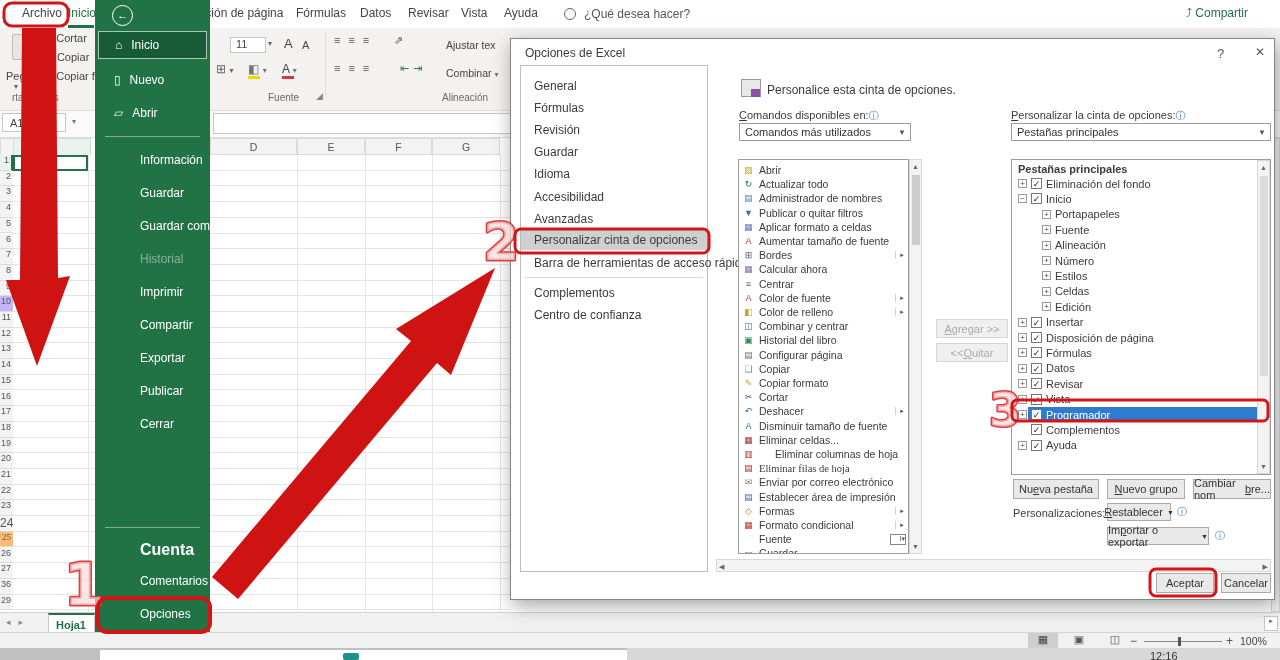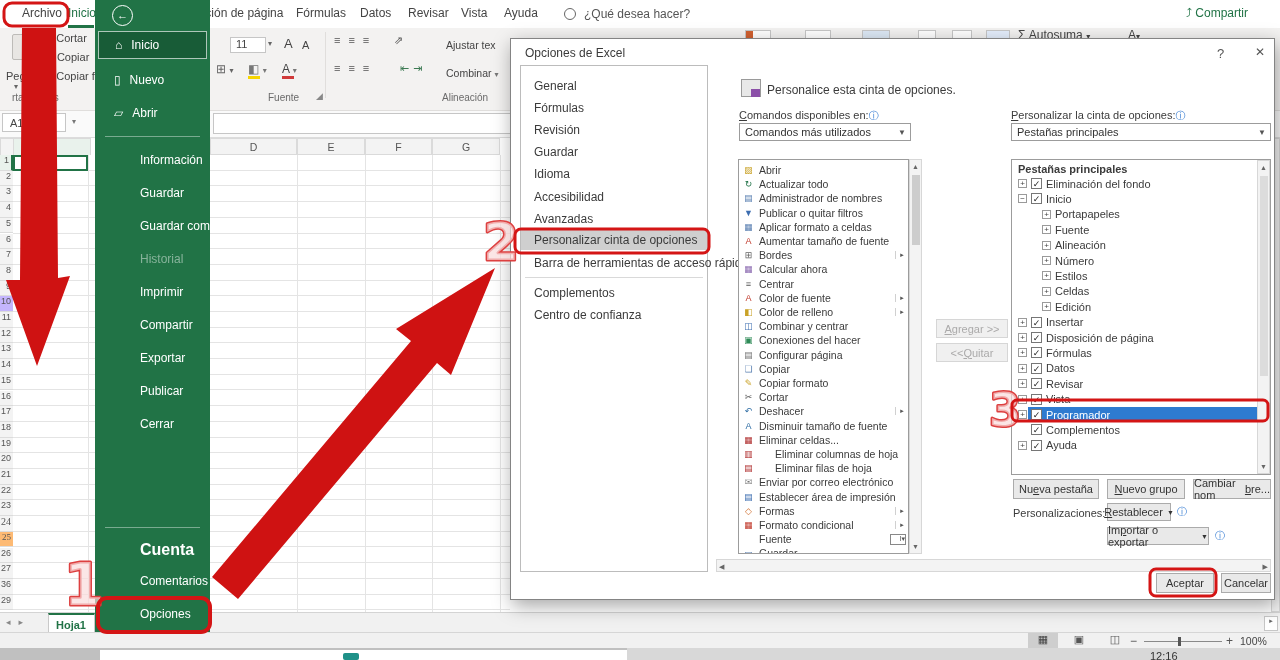--- a/index.html
+++ b/index.html
@@ -88,32 +88,20 @@
     <div class="abs" style="left:325px;top:4px;width:1px;height:66px;background:#e0dedc;"></div>
 
     <div class="abs txt ricon" style="left:334px;top:6px;letter-spacing:8px;">≡≡≡</div>
     <div class="abs txt ricon" style="left:394px;top:6px;">⇗</div>
     <div class="abs txt ricon" style="left:334px;top:34px;letter-spacing:8px;">≡≡≡</div>
     <div class="abs txt" style="left:400px;top:34px;font-size:11px;color:#3c7a53;letter-spacing:4px;">⇤⇥</div>
     <div class="abs txt" style="left:446px;top:11px;font-size:10.5px;">Ajustar tex</div>
     <div class="abs txt" style="left:446px;top:39px;font-size:10.5px;"><span>Combinar</span> <span style="font-size:8px;color:#777;">▾</span></div>
     <div class="abs txt glabel" style="left:442px;top:64px;">Alineación</div>
 
-    <div class="abs" style="left:700px;top:0;width:580px;height:10px;overflow:hidden;">
-      <div class="abs minibox" style="left:45px;top:2px;width:24px;height:8px;">
-          <div style="width:7px;height:7px;background:#d06030;"></div>
-        </div>
-      <div class="abs minibox" style="left:105px;top:2px;width:24px;height:8px;"></div>
-      <div class="abs minibox" style="left:162px;top:2px;width:26px;height:8px;background:#dce8f5;"></div>
-      <div class="abs minibox" style="left:218px;top:2px;width:16px;height:8px;"></div>
-      <div class="abs minibox" style="left:252px;top:2px;width:18px;height:8px;"></div>
-      <div class="abs minibox" style="left:286px;top:2px;width:22px;height:8px;background:#e4eefc;"></div>
-      <div class="abs txt" style="left:318px;top:0;font-size:12px;color:#444;"><span>Σ Autosuma</span> <span style="font-size:8px;">▾</span></div>
-      <div class="abs txt" style="left:428px;top:0;font-size:12px;color:#444;">A<span style="font-size:8px;">▾</span></div>
-    </div>
   </div>
 
   <div class="abs" style="left:0;top:111px;width:1280px;height:26px;background:#fafafa;border-bottom:1px solid #dcdcdc;">
     <div class="abs minibox" style="left:2px;top:2px;width:64px;height:19px;font-size:11px;display:flex;align-items:center;padding-left:7px;box-sizing:border-box;">A1</div>
     <div class="abs txt" style="left:72px;top:6px;font-size:8px;color:#777;">▾</div>
     <div class="abs minibox" style="left:213px;top:2px;width:296px;height:19px;"></div>
   </div>
 
   <div class="abs hdrcell" style="left:0;top:138px;width:13px;height:17px;"></div>
   <div class="abs hdrcell" style="left:13px;top:138px;width:76px;height:17px;border-bottom:2px solid #217346;background:#e9f2ec;">A</div>
@@ -141,21 +129,21 @@
       <div style="position: absolute; left: 0px; top: 204.1px; width: 13px; height: 15.7px; font-size: 9px; color: rgb(85, 85, 85); text-align: right; padding-right: 2px; box-sizing: border-box; border-bottom: 1px solid rgb(220, 220, 220); background: rgb(243, 243, 243);">14</div>
       <div style="position: absolute; left: 0px; top: 219.8px; width: 13px; height: 15.7px; font-size: 9px; color: rgb(85, 85, 85); text-align: right; padding-right: 2px; box-sizing: border-box; border-bottom: 1px solid rgb(220, 220, 220); background: rgb(243, 243, 243);">15</div>
       <div style="position: absolute; left: 0px; top: 235.5px; width: 13px; height: 15.7px; font-size: 9px; color: rgb(85, 85, 85); text-align: right; padding-right: 2px; box-sizing: border-box; border-bottom: 1px solid rgb(220, 220, 220); background: rgb(243, 243, 243);">16</div>
       <div style="position: absolute; left: 0px; top: 251.2px; width: 13px; height: 15.7px; font-size: 9px; color: rgb(85, 85, 85); text-align: right; padding-right: 2px; box-sizing: border-box; border-bottom: 1px solid rgb(220, 220, 220); background: rgb(243, 243, 243);">17</div>
       <div style="position: absolute; left: 0px; top: 266.9px; width: 13px; height: 15.7px; font-size: 9px; color: rgb(85, 85, 85); text-align: right; padding-right: 2px; box-sizing: border-box; border-bottom: 1px solid rgb(220, 220, 220); background: rgb(243, 243, 243);">18</div>
       <div style="position: absolute; left: 0px; top: 282.6px; width: 13px; height: 15.7px; font-size: 9px; color: rgb(85, 85, 85); text-align: right; padding-right: 2px; box-sizing: border-box; border-bottom: 1px solid rgb(220, 220, 220); background: rgb(243, 243, 243);">19</div>
       <div style="position: absolute; left: 0px; top: 298.3px; width: 13px; height: 15.7px; font-size: 9px; color: rgb(85, 85, 85); text-align: right; padding-right: 2px; box-sizing: border-box; border-bottom: 1px solid rgb(220, 220, 220); background: rgb(243, 243, 243);">20</div>
       <div style="position: absolute; left: 0px; top: 314px; width: 13px; height: 15.7px; font-size: 9px; color: rgb(85, 85, 85); text-align: right; padding-right: 2px; box-sizing: border-box; border-bottom: 1px solid rgb(220, 220, 220); background: rgb(243, 243, 243);">21</div>
       <div style="position: absolute; left: 0px; top: 329.7px; width: 13px; height: 15.7px; font-size: 9px; color: rgb(85, 85, 85); text-align: right; padding-right: 2px; box-sizing: border-box; border-bottom: 1px solid rgb(220, 220, 220); background: rgb(243, 243, 243);">22</div>
       <div style="position: absolute; left: 0px; top: 345.4px; width: 13px; height: 15.7px; font-size: 9px; color: rgb(85, 85, 85); text-align: right; padding-right: 2px; box-sizing: border-box; border-bottom: 1px solid rgb(220, 220, 220); background: rgb(243, 243, 243);">23</div>
-      <div style="position: absolute; left: 0px; top: 361.1px; width: 13px; height: 15.7px; font-size: 10px; color: rgb(85, 85, 85); text-align: right; padding-right: 2px; box-sizing: border-box; border-bottom: 1px solid rgb(220, 220, 220); background: rgb(243, 243, 243); font-family: Liberation Serif, serif;">24</div>
+      <div style="position: absolute; left: 0px; top: 361.1px; width: 13px; height: 15.7px; font-size: 12px; color: rgb(85, 85, 85); text-align: right; padding-right: 2px; box-sizing: border-box; border-bottom: 1px solid rgb(220, 220, 220); background: rgb(243, 243, 243);">24</div>
       <div style="position: absolute; left: 0px; top: 376.8px; width: 13px; height: 15.7px; font-size: 9px; color: rgb(85, 85, 85); text-align: right; padding-right: 2px; box-sizing: border-box; border-bottom: 1px solid rgb(220, 220, 220); background: #fdba74; font-family: Liberation Serif, serif;">25</div>
       <div style="position: absolute; left: 0px; top: 392.5px; width: 13px; height: 15.7px; font-size: 9px; color: rgb(85, 85, 85); text-align: right; padding-right: 2px; box-sizing: border-box; border-bottom: 1px solid rgb(220, 220, 220); background: rgb(243, 243, 243);">26</div>
       <div style="position: absolute; left: 0px; top: 408.2px; width: 13px; height: 15.7px; font-size: 9px; color: rgb(85, 85, 85); text-align: right; padding-right: 2px; box-sizing: border-box; border-bottom: 1px solid rgb(220, 220, 220); background: rgb(243, 243, 243);">27</div>
       <div style="position: absolute; left: 0px; top: 423.9px; width: 13px; height: 15.7px; font-size: 9px; color: rgb(85, 85, 85); text-align: right; padding-right: 2px; box-sizing: border-box; border-bottom: 1px solid rgb(220, 220, 220); background: rgb(243, 243, 243);">36</div>
       <div style="position: absolute; left: 0px; top: 439.6px; width: 13px; height: 15.7px; font-size: 9px; color: rgb(85, 85, 85); text-align: right; padding-right: 2px; box-sizing: border-box; border-bottom: 1px solid rgb(220, 220, 220); background: rgb(243, 243, 243);">29</div>
     </div>
   <div class="abs gridarea" style="left:13px;top:155px;width:82px;height:457px;">
     <div class="abs vline" style="left:75px;top:0;height:457px;"></div>
   </div>
   <div class="abs gridarea" style="left:210px;top:155px;width:300px;height:457px;">
@@ -316,21 +304,21 @@
           <span style="width: 13px; margin-left: 3px; font-size: 9px; text-align: center; flex: 0 0 auto; color: rgb(201, 162, 39);">◧</span>
           <span style="margin-left: 4px;">Color de relleno</span>
           <span style="margin-left: auto; width: 12px; text-align: center; font-size: 7px; color: rgb(85, 85, 85); border-left: 1px solid rgb(208, 208, 208); flex: 0 0 auto;">▸</span>
         </div>
         <div style="position: absolute; left: 0px; top: 159.2px; width: 100%; height: 14px; display: flex; align-items: center; font-size: 10.5px; color: rgb(59, 59, 59); white-space: nowrap;">
           <span style="width: 13px; margin-left: 3px; font-size: 9px; text-align: center; flex: 0 0 auto; color: rgb(60, 109, 176);">◫</span>
           <span style="margin-left: 4px;">Combinar y centrar</span>
         </div>
         <div style="position: absolute; left: 0px; top: 173.4px; width: 100%; height: 14px; display: flex; align-items: center; font-size: 10.5px; color: rgb(59, 59, 59); white-space: nowrap;">
           <span style="width: 13px; margin-left: 3px; font-size: 9px; text-align: center; flex: 0 0 auto; color: rgb(46, 139, 87);">▣</span>
-          <span style="margin-left: 4px;">Conexiones del hacer</span>
+          <span style="margin-left: 4px;">Historial del libro</span>
         </div>
         <div style="position: absolute; left: 0px; top: 187.6px; width: 100%; height: 14px; display: flex; align-items: center; font-size: 10.5px; color: rgb(59, 59, 59); white-space: nowrap;">
           <span style="width: 13px; margin-left: 3px; font-size: 9px; text-align: center; flex: 0 0 auto; color: rgb(119, 119, 119);">▤</span>
           <span style="margin-left: 4px;">Configurar página</span>
         </div>
         <div style="position: absolute; left: 0px; top: 201.8px; width: 100%; height: 14px; display: flex; align-items: center; font-size: 10.5px; color: rgb(59, 59, 59); white-space: nowrap;">
           <span style="width: 13px; margin-left: 3px; font-size: 9px; text-align: center; flex: 0 0 auto; color: rgb(91, 128, 178);">❏</span>
           <span style="margin-left: 4px;">Copiar</span>
         </div>
         <div style="position: absolute; left: 0px; top: 216px; width: 100%; height: 14px; display: flex; align-items: center; font-size: 10.5px; color: rgb(59, 59, 59); white-space: nowrap;">
@@ -353,21 +341,21 @@
         <div style="position: absolute; left: 0px; top: 272.8px; width: 100%; height: 14px; display: flex; align-items: center; font-size: 10.5px; color: rgb(59, 59, 59); white-space: nowrap;">
           <span style="width: 13px; margin-left: 3px; font-size: 9px; text-align: center; flex: 0 0 auto; color: rgb(176, 48, 48);">▦</span>
           <span style="margin-left: 4px;">Eliminar celdas...</span>
         </div>
         <div style="position: absolute; left: 0px; top: 287px; width: 100%; height: 14px; display: flex; align-items: center; font-size: 10.5px; color: rgb(59, 59, 59); white-space: nowrap;">
           <span style="width: 13px; margin-left: 3px; font-size: 9px; text-align: center; flex: 0 0 auto; color: rgb(176, 48, 48);">▥</span>
           <span style="margin-left: 20px;">Eliminar columnas de hoja</span>
         </div>
         <div style="position: absolute; left: 0px; top: 301.2px; width: 100%; height: 14px; display: flex; align-items: center; font-size: 10.5px; color: rgb(59, 59, 59); white-space: nowrap;">
           <span style="width: 13px; margin-left: 3px; font-size: 9px; text-align: center; flex: 0 0 auto; color: rgb(176, 48, 48);">▤</span>
-          <span style="margin-left: 20px;">Eliminar filas de hoja</span>
+          <span style="margin-left: 4px; font-family: Liberation Serif, serif;">Eliminar filas de hoja</span>
         </div>
         <div style="position: absolute; left: 0px; top: 315.4px; width: 100%; height: 14px; display: flex; align-items: center; font-size: 10.5px; color: rgb(59, 59, 59); white-space: nowrap;">
           <span style="width: 13px; margin-left: 3px; font-size: 9px; text-align: center; flex: 0 0 auto; color: rgb(119, 119, 119);">✉</span>
           <span style="margin-left: 4px;">Enviar por correo electrónico</span>
         </div>
         <div style="position: absolute; left: 0px; top: 329.6px; width: 100%; height: 14px; display: flex; align-items: center; font-size: 10.5px; color: rgb(59, 59, 59); white-space: nowrap;">
           <span style="width: 13px; margin-left: 3px; font-size: 9px; text-align: center; flex: 0 0 auto; color: rgb(60, 109, 176);">▤</span>
           <span style="margin-left: 4px;">Establecer área de impresión</span>
         </div>
         <div style="position: absolute; left: 0px; top: 343.8px; width: 100%; height: 14px; display: flex; align-items: center; font-size: 10.5px; color: rgb(59, 59, 59); white-space: nowrap;">

